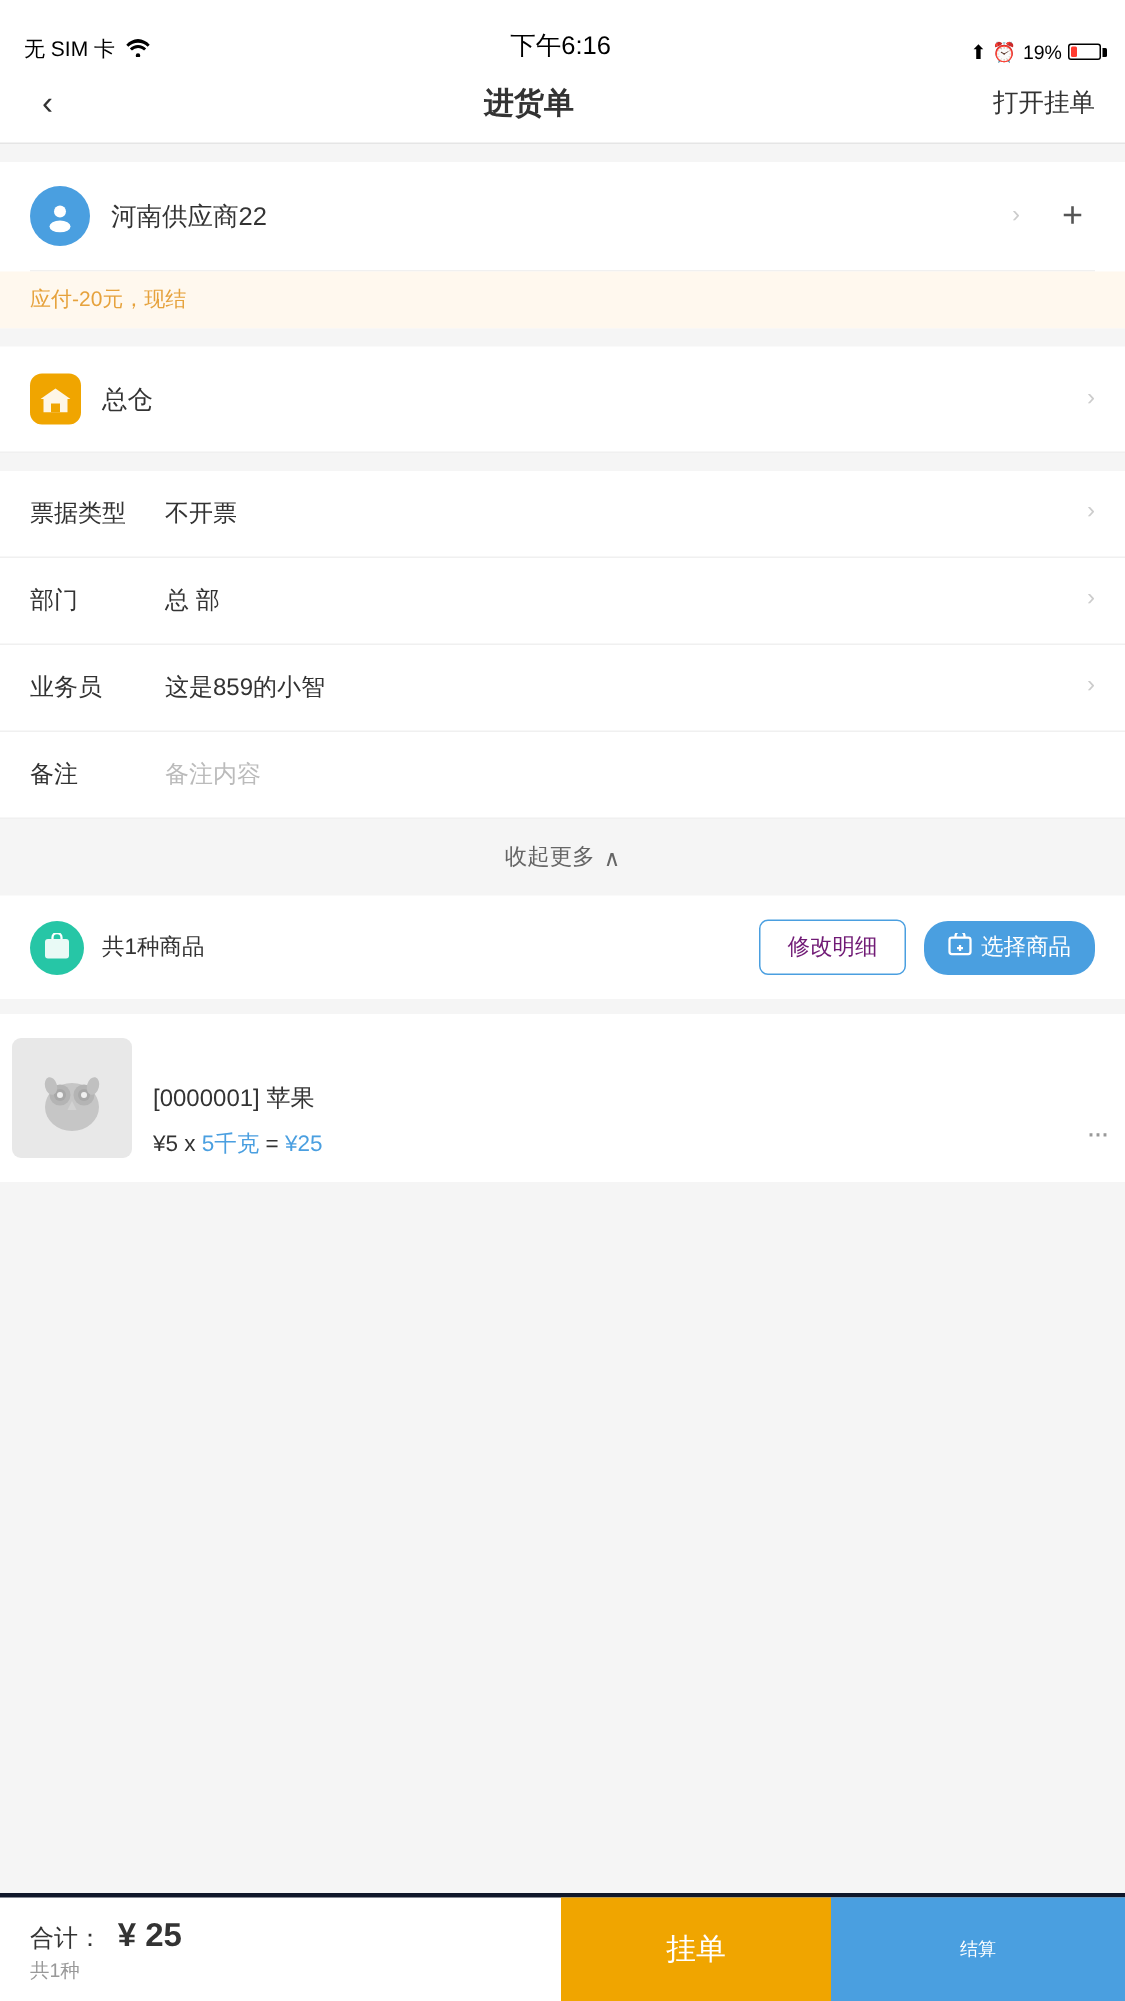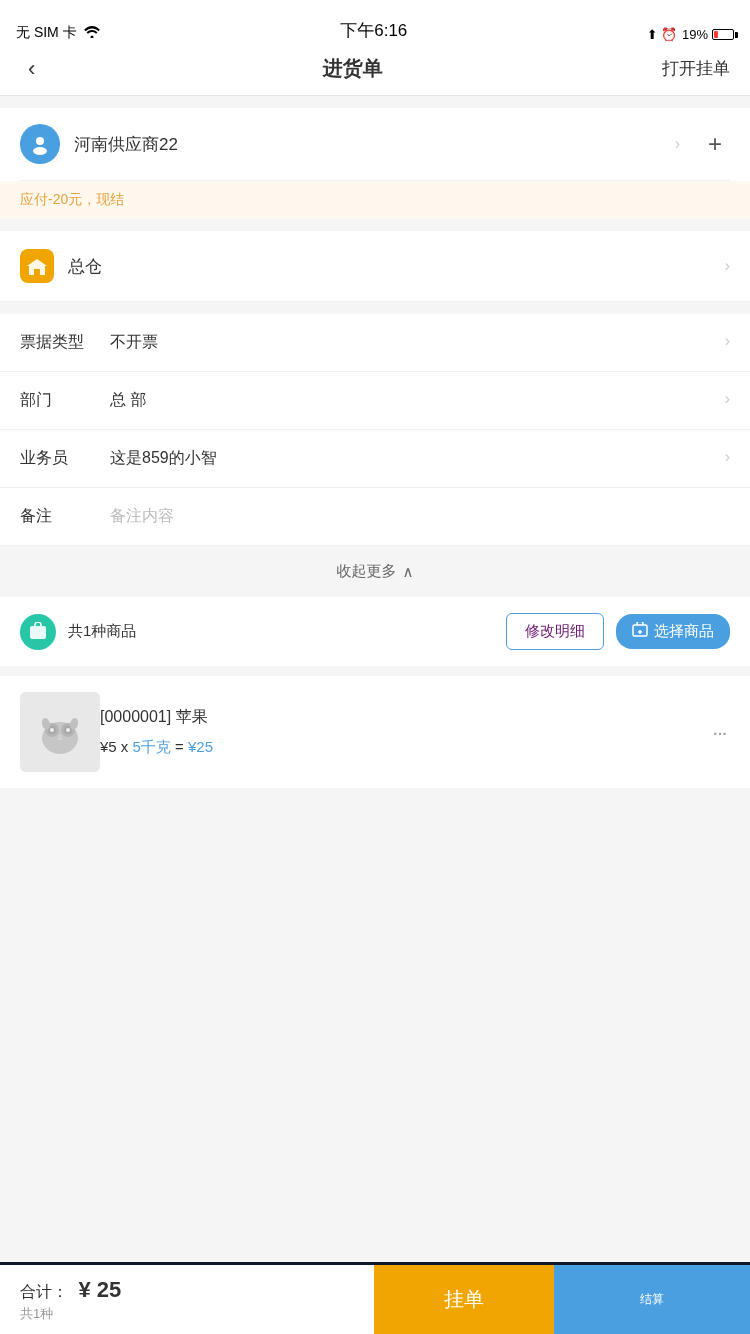--- a/index.html
+++ b/index.html
@@ -226,23 +226,24 @@
       cursor: pointer;
       display: flex;
       align-items: center;
       gap: 6px;
     }
 
     
     .product-item {
       background: #fff;
       margin-top: 10px;
-      padding: 16px 20px;
-      display: flex;
-      align-items: center;
+      padding: 16px 8px;
+      display: flex;
+      align-items: flex-end;
+      gap: 14px;
     }
     .product-thumb {
       width: 80px; height: 80px;
       background: #e8e8e8;
       border-radius: 6px;
       flex-shrink: 0;
       display: flex; align-items: center; justify-content: center;
       overflow: hidden;
     }
     .owl-svg { opacity: 0.35; }

